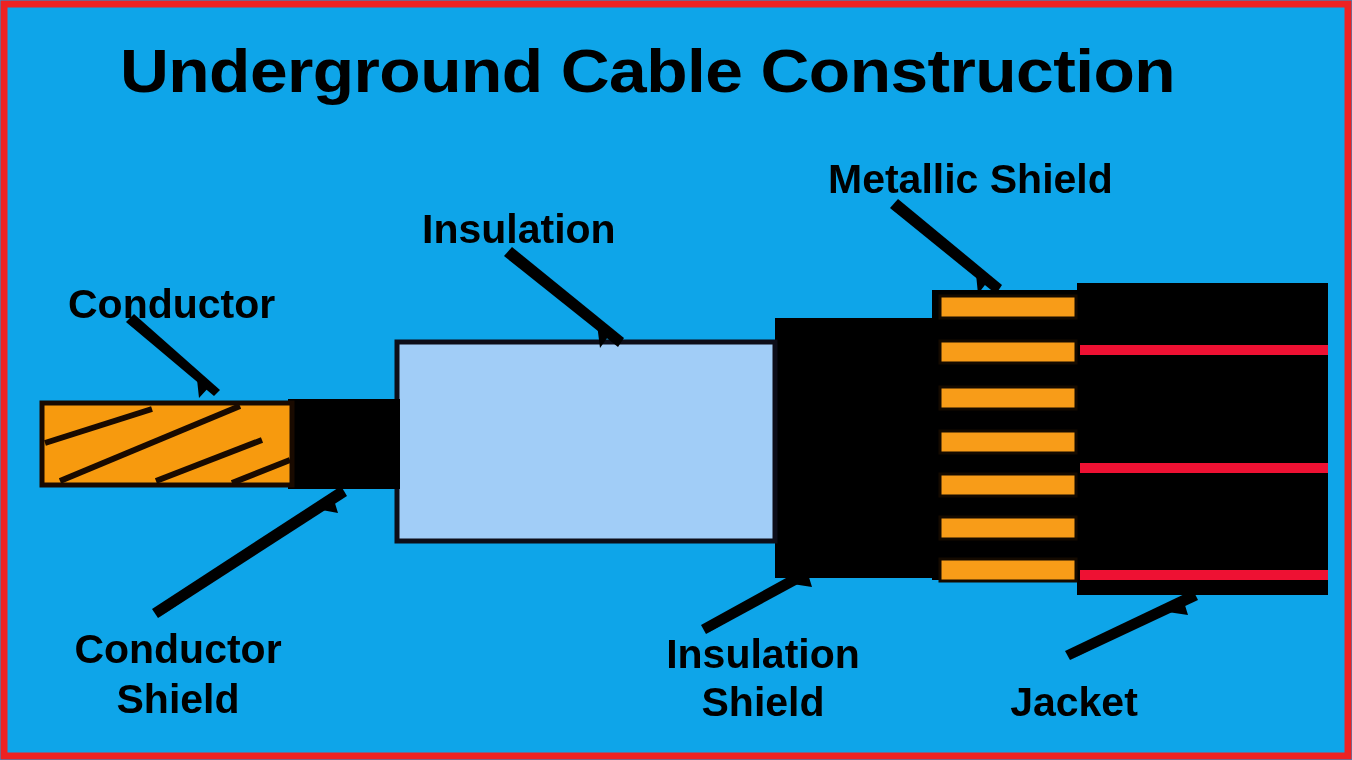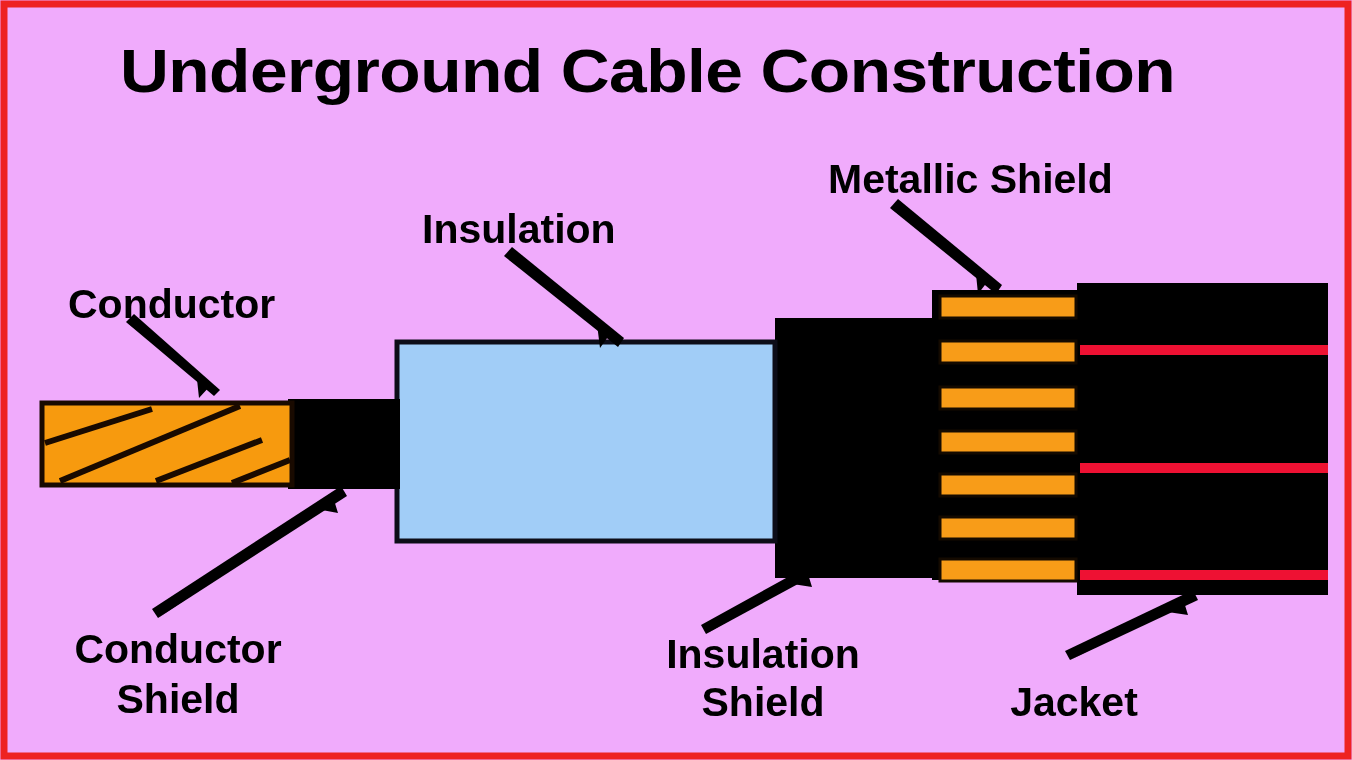--- a/index.html
+++ b/index.html
@@ -10,21 +10,21 @@
   body {
     width: 1352px;
     height: 760px;
     font-family: "Liberation Sans", sans-serif;
     overflow: hidden;
   }
   #diagram-root {
     position: relative;
     width: 1352px;
     height: 760px;
-    background: #f0abfc;
+    background: #0ea5e9;
     box-sizing: border-box;
   }
   svg.canvas {
     position: absolute;
     left: 0; top: 0;
     width: 1352px;
     height: 760px;
     display: block;
   }
   .lbl {

